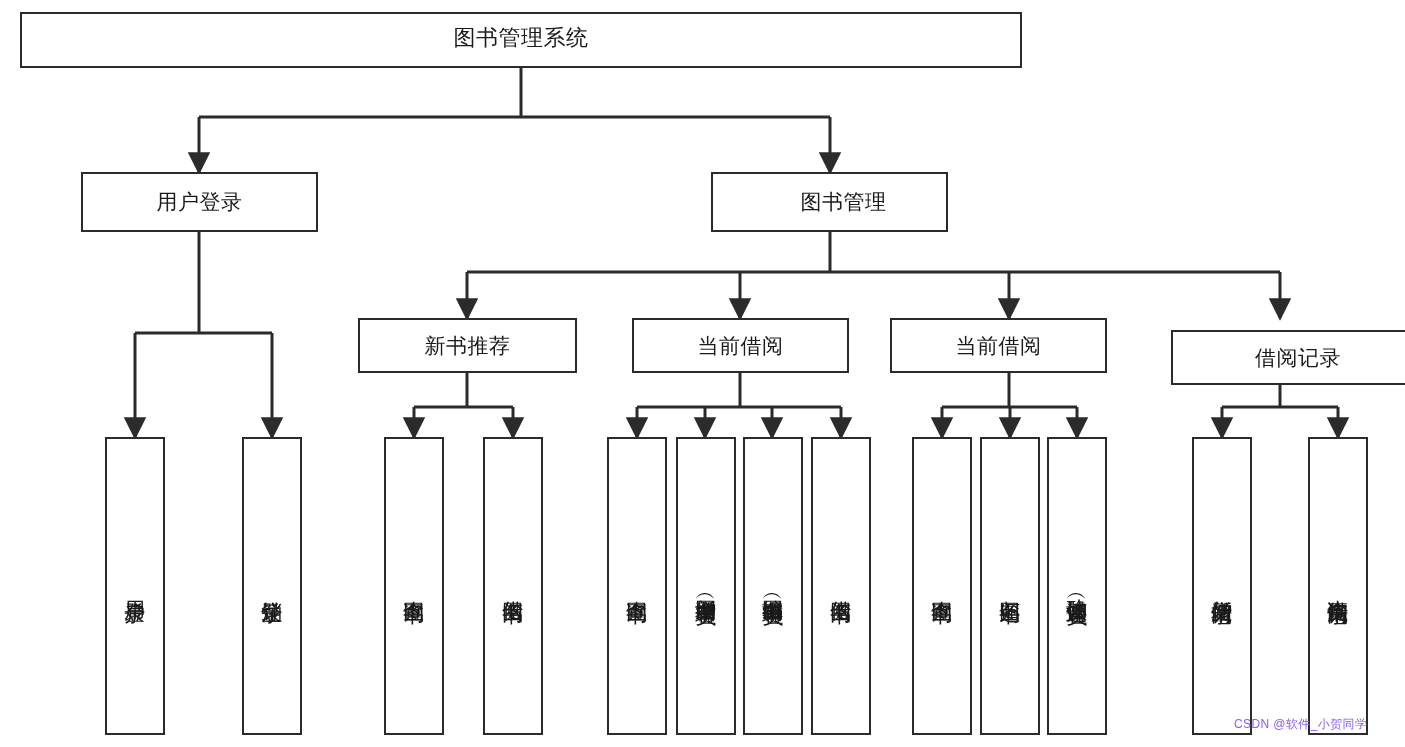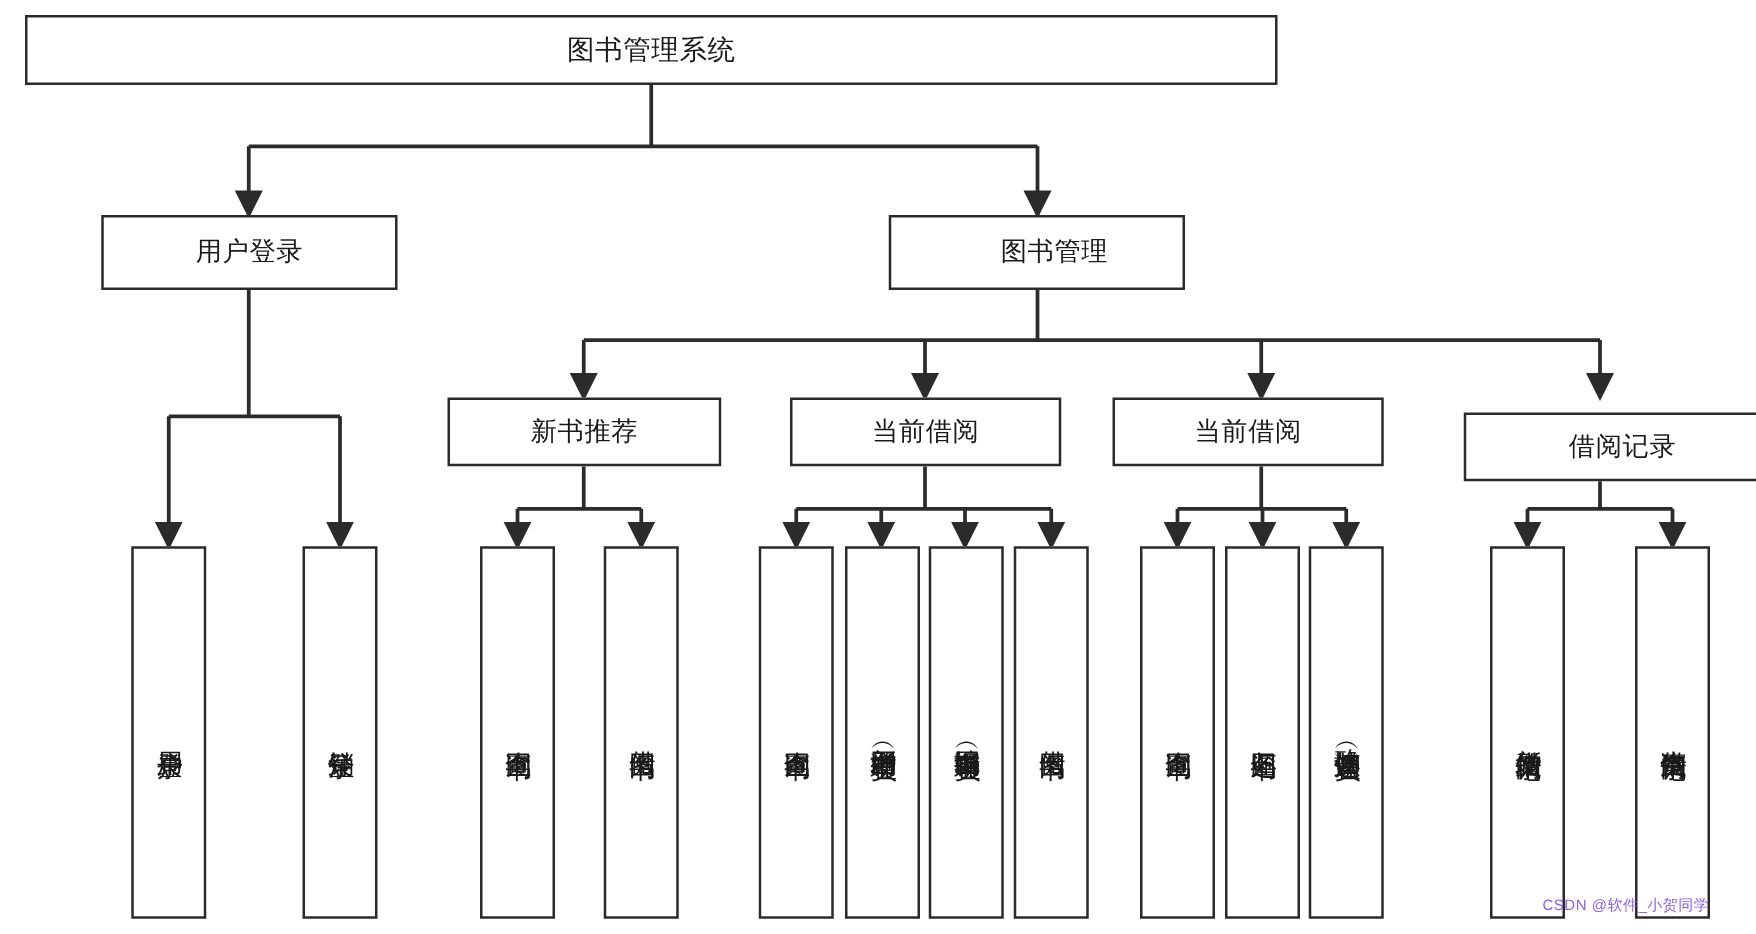--- a/index.html
+++ b/index.html
@@ -36,20 +36,21 @@
     writing-mode: vertical-rl;
     text-orientation: upright;
     font-size: 21px;
     line-height: 1.22;
     letter-spacing: 1px;
     padding: 4px 0;
     white-space: nowrap;
   }
   .node.root {
     font-size: 22px;
+    font-family: Liberation Mono, monospace;
   }
   svg.links {
     position: absolute;
     left: 0;
     top: 0;
     width: 1405px;
     height: 747px;
     pointer-events: none;
   }
   .wm {

